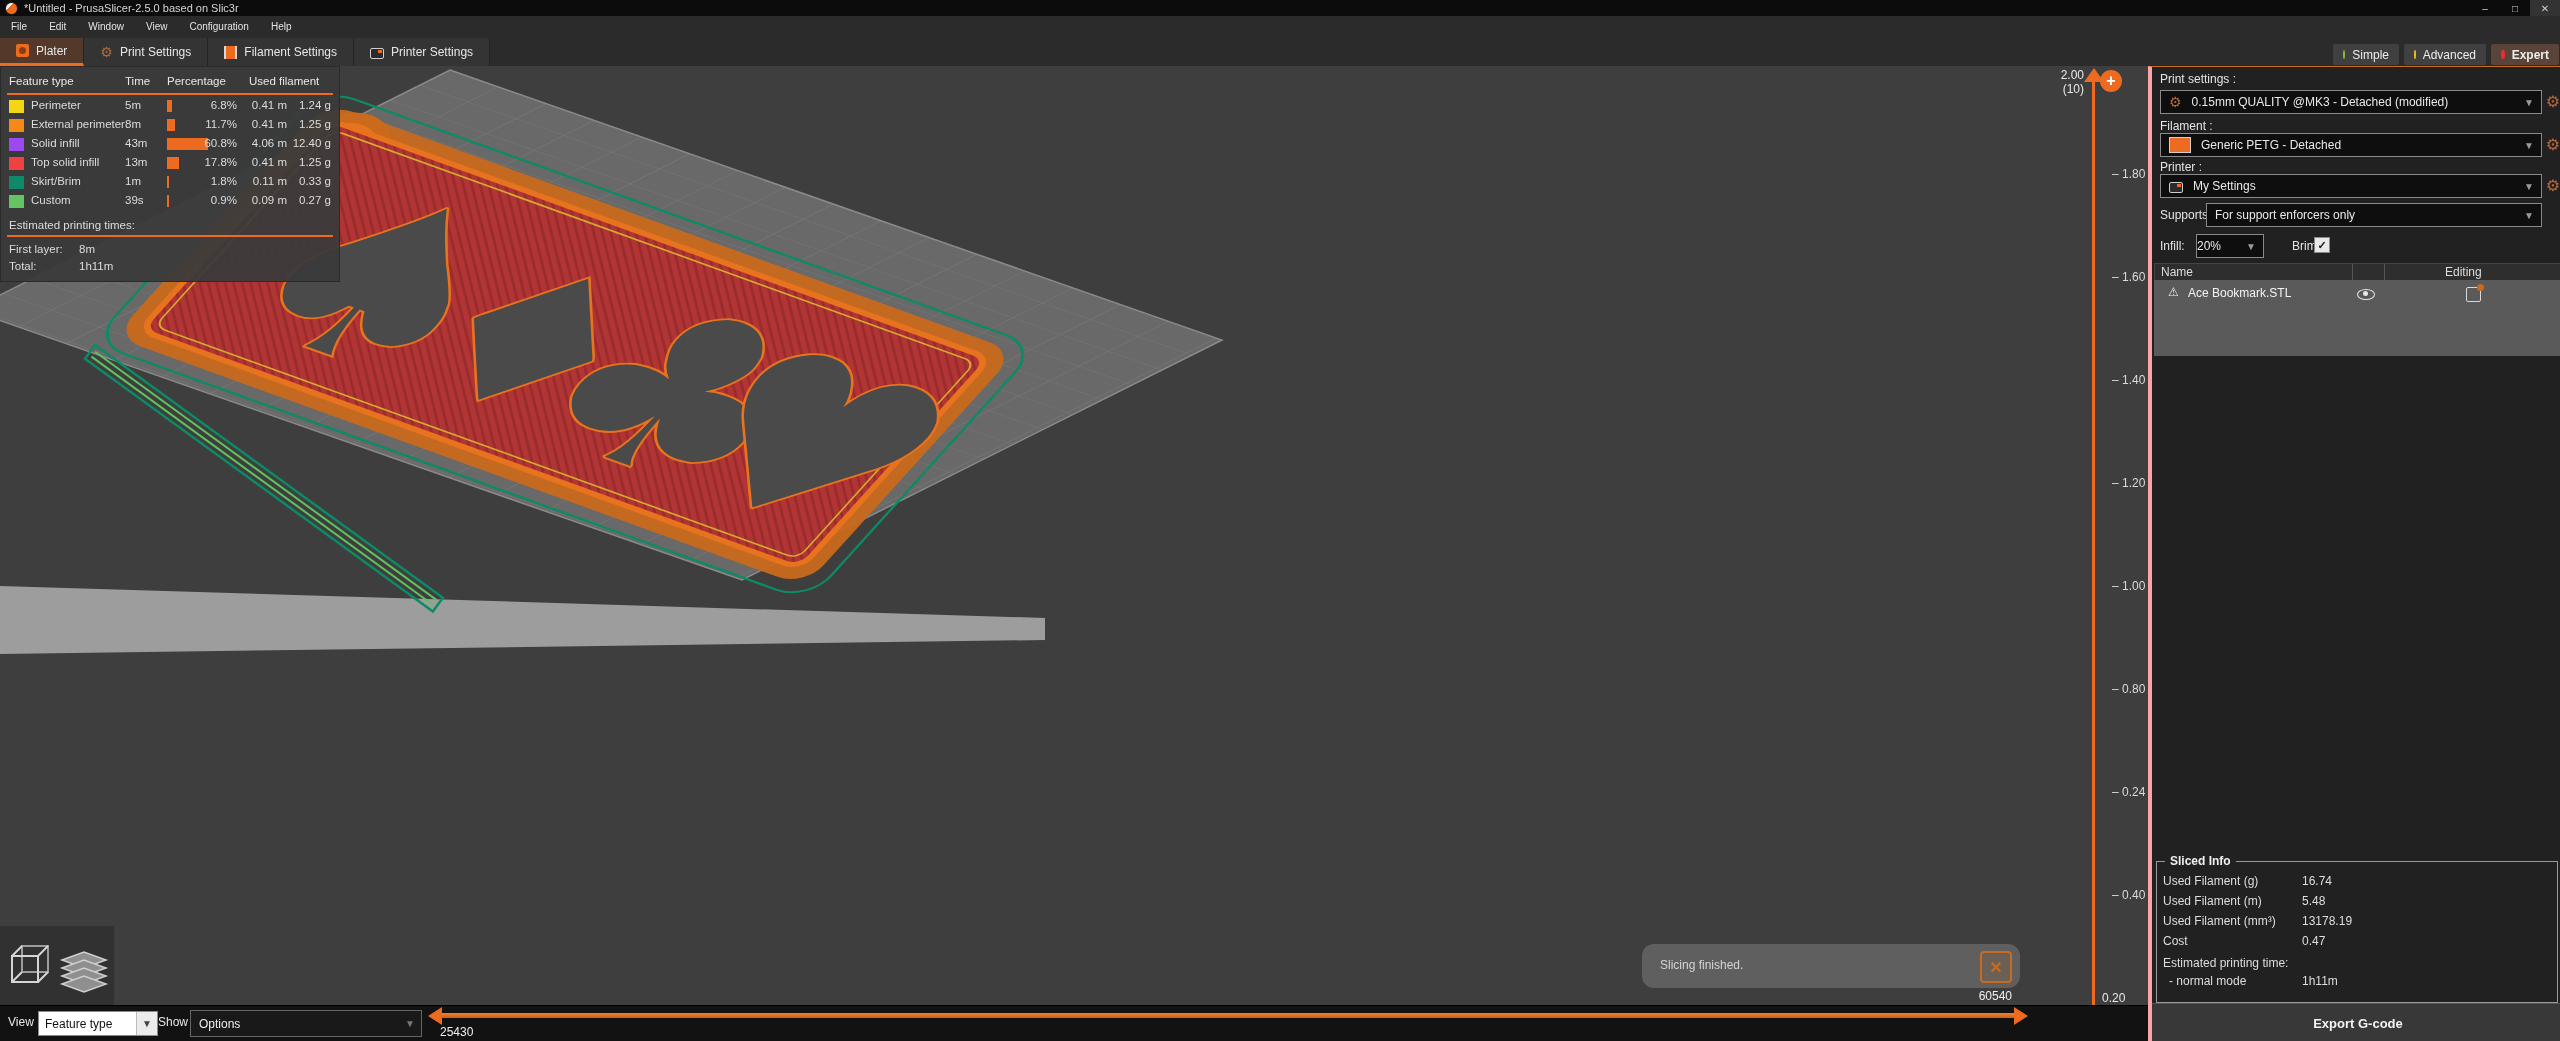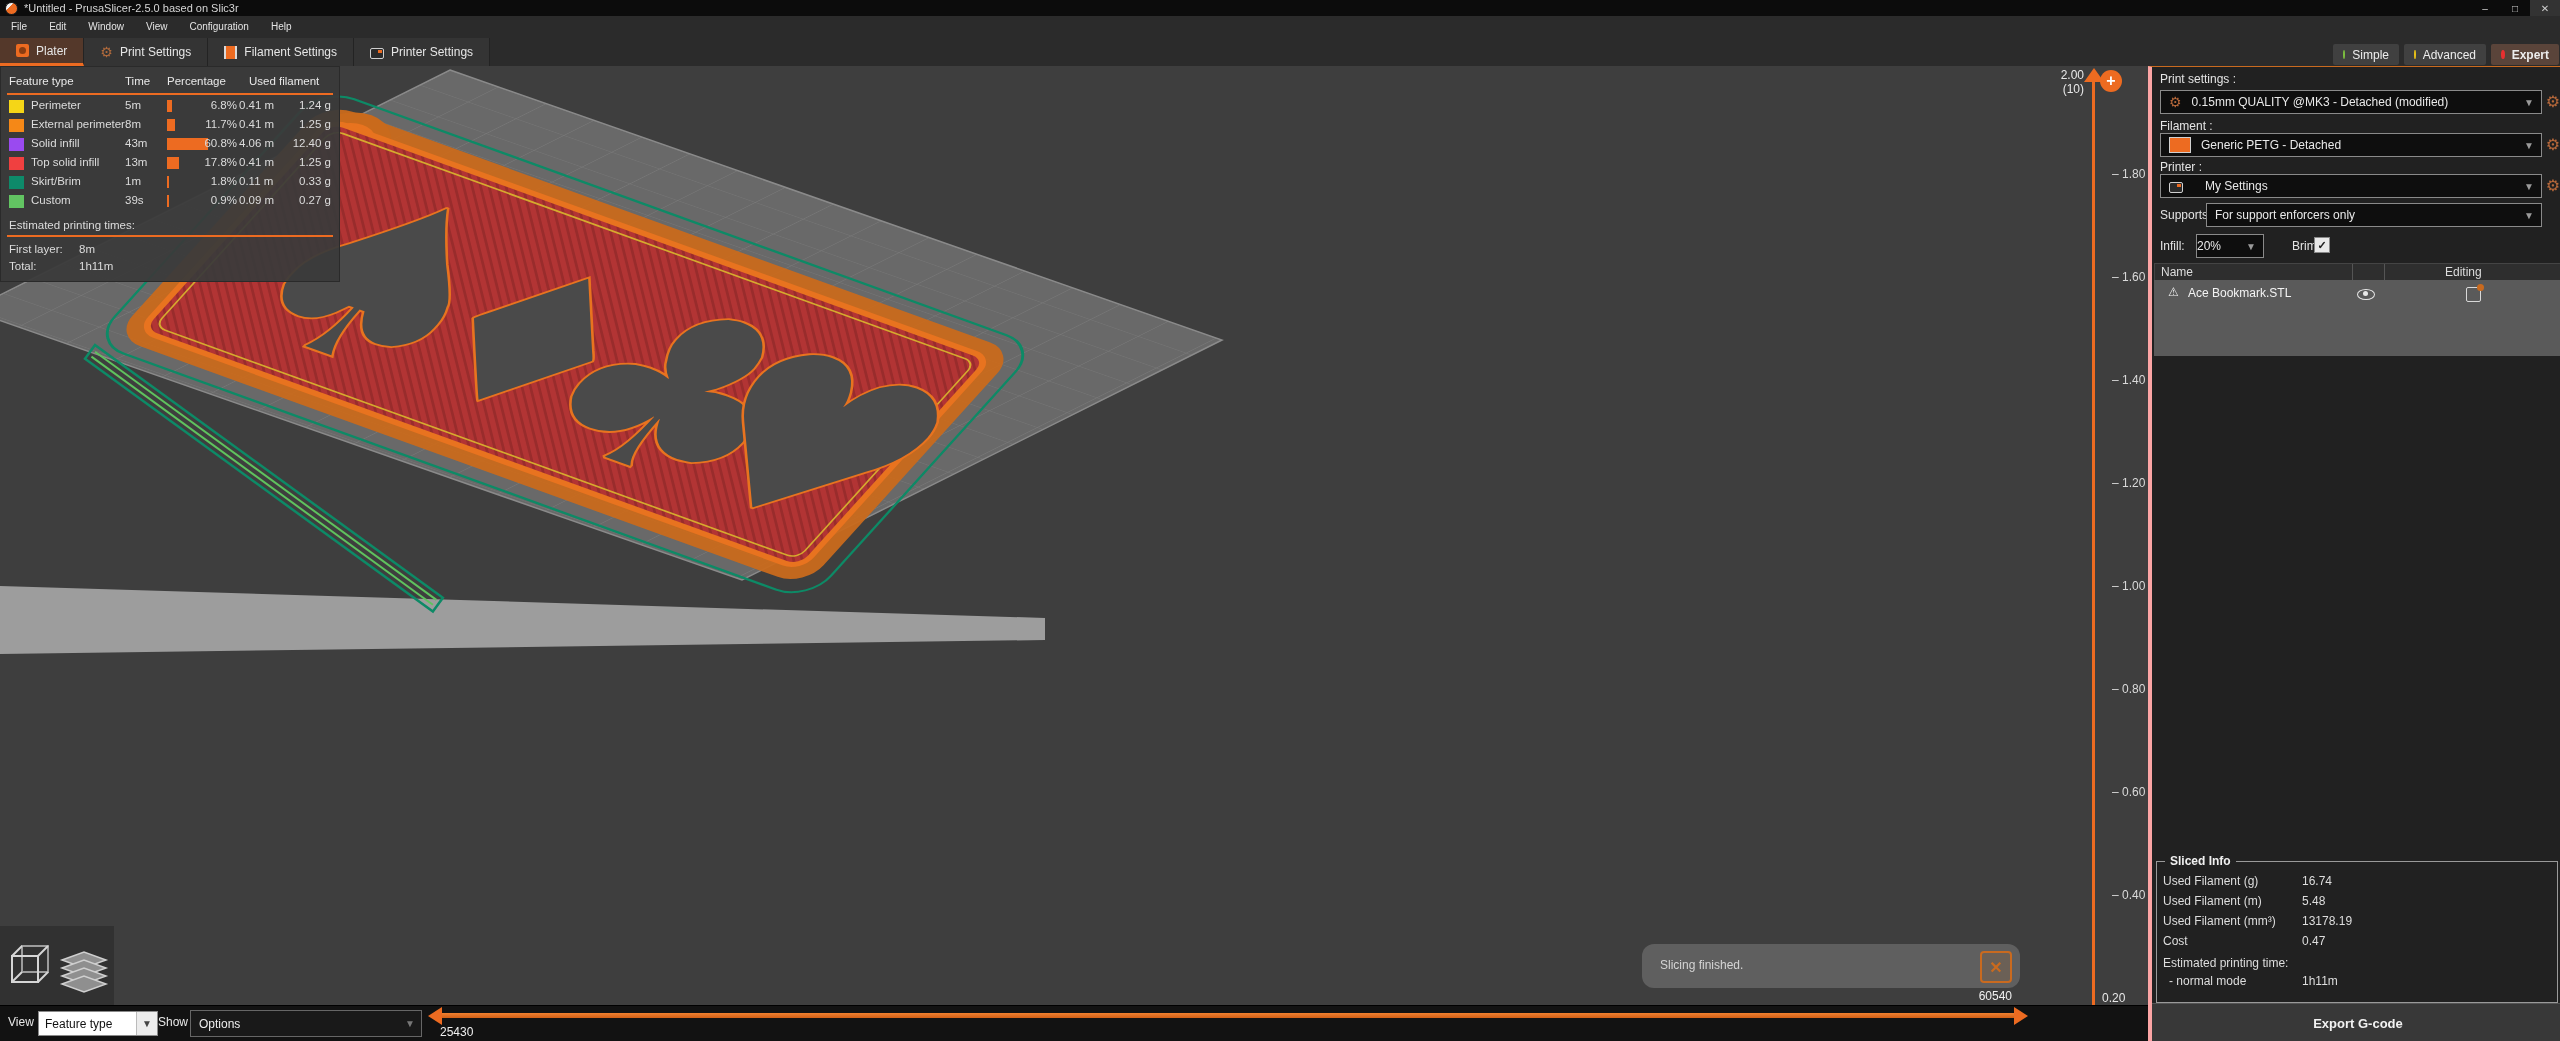--- a/index.html
+++ b/index.html
@@ -43,21 +43,21 @@
   
   .legend{left:0;top:0;width:338px;height:214px;background:rgba(58,58,58,0.94);border:1px solid #2a2a2a;font-size:11.5px;color:#dcdcdc;}
   .lg-hdr{position:absolute;top:8px;font-weight:normal;color:#e8e8e8;}
   .lg-div{position:absolute;left:6px;right:6px;height:0;border-top:2px solid #ED6B21;}
   .lg-row{position:absolute;left:0;width:100%;height:19px;}
   .lg-sw{position:absolute;left:8px;top:2px;width:15px;height:13px;}
   .lg-lab{position:absolute;left:30px;top:1px;}
   .lg-time{position:absolute;left:124px;top:1px;}
   .lg-bar{position:absolute;left:166px;top:2px;height:12px;background:#ED6B21;}
   .lg-pct{position:absolute;left:186px;width:50px;top:1px;text-align:right;}
-  .lg-m{position:absolute;left:238px;width:48px;top:1px;}
+  .lg-m{position:absolute;left:238px;width:48px;top:1px;text-align:right;}
   .lg-g{position:absolute;left:286px;width:44px;top:1px;text-align:right;}
   .lg-sub{position:absolute;left:8px;}
 
   
   .notif{left:1642px;top:878px;width:378px;height:44px;background:rgba(135,135,135,0.45);border-radius:12px;}
   .notif-text{position:absolute;left:18px;top:14px;color:#d4d4d4;font-size:12px;}
   .notif-x{position:absolute;right:8px;top:7px;width:28px;height:28px;border:2px solid #c96a1f;border-radius:4px;
            color:#c96a1f;font-weight:bold;font-size:16px;display:flex;align-items:center;justify-content:center;background:rgba(201,106,28,0.12);}
 
   
@@ -318,21 +318,21 @@
   <div class="vtrack"></div>
   <div class="varrow-up"></div>
   <div class="varrow-dn"></div>
   <div class="plusbtn">+</div>
   <span class="tick" style="top:167px;">1.80</span>
   <span class="tick" style="top:270px;">1.60</span>
   <span class="tick" style="top:373px;">1.40</span>
   <span class="tick" style="top:476px;">1.20</span>
   <span class="tick" style="top:579px;">1.00</span>
   <span class="tick" style="top:682px;">0.80</span>
-  <span class="tick" style="top:785px;">0.60</span>
+  <span class="tick" style="top:785px;">0.24</span>
   <span class="tick" style="top:888px;">0.40</span>
   <span class="vlab" style="left:2102px;top:991px;">0.20</span>
   <span class="vlab" style="left:2104px;top:1007px;">(1)</span>
   <svg class="lockicon" width="17" height="20">
     <path d="M4 9 V6 a4.5 4.5 0 0 1 9 0 v1" fill="none" stroke="#ED6B21" stroke-width="2.5"></path>
     <rect x="2" y="9" width="13" height="10" rx="2" fill="#ED6B21"></rect>
   </svg>
   <span class="geardim">⚙</span>
 
   <div class="abs bottombar">
@@ -365,21 +365,21 @@
     <div class="combo" style="left:8px;top:66px;width:380px;">
       <span class="cicon">
           <span class="swatch" style="background: rgb(237, 107, 33);"></span>
         </span>
       <span class="ctext">Generic PETG - Detached</span>
       <span class="ccar">▼</span>
     </div>
     <span class="gearbtn" style="left:392px;top:69px;">⚙</span>
 
     <span class="sb-label" style="top:93px;">Printer :</span>
-    <div class="combo" style="left:8px;top:107px;width:380px;gap:12px;">
+    <div class="combo" style="left:8px;top:107px;width:380px;">
       <span class="cicon">
           <span class="ic-printer" style="display:inline-block;"></span>
         </span>
       <span class="ctext">My Settings</span>
       <span class="ccar">▼</span>
     </div>
     <span class="gearbtn" style="left:392px;top:110px;">⚙</span>
 
     <span class="sb-label" style="top:141px;">Supports:</span>
     <div class="combo" style="left:54px;top:136px;width:334px;">

